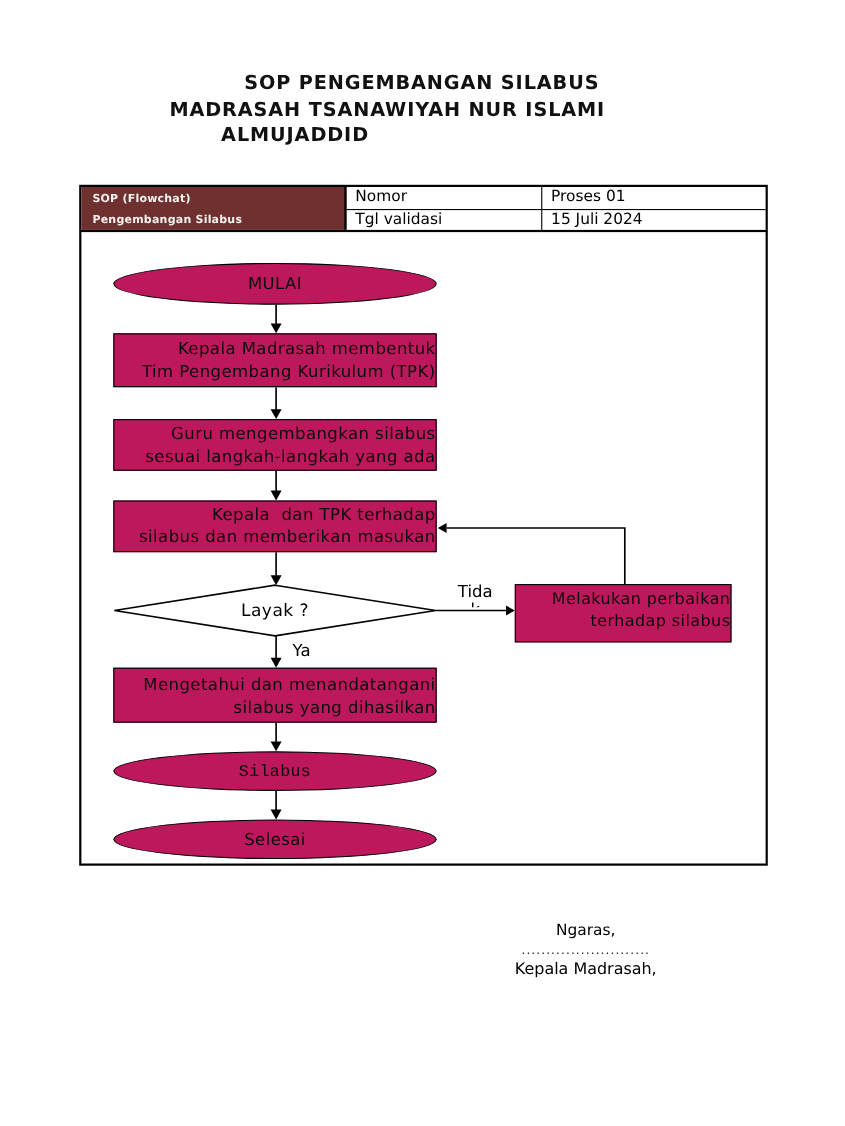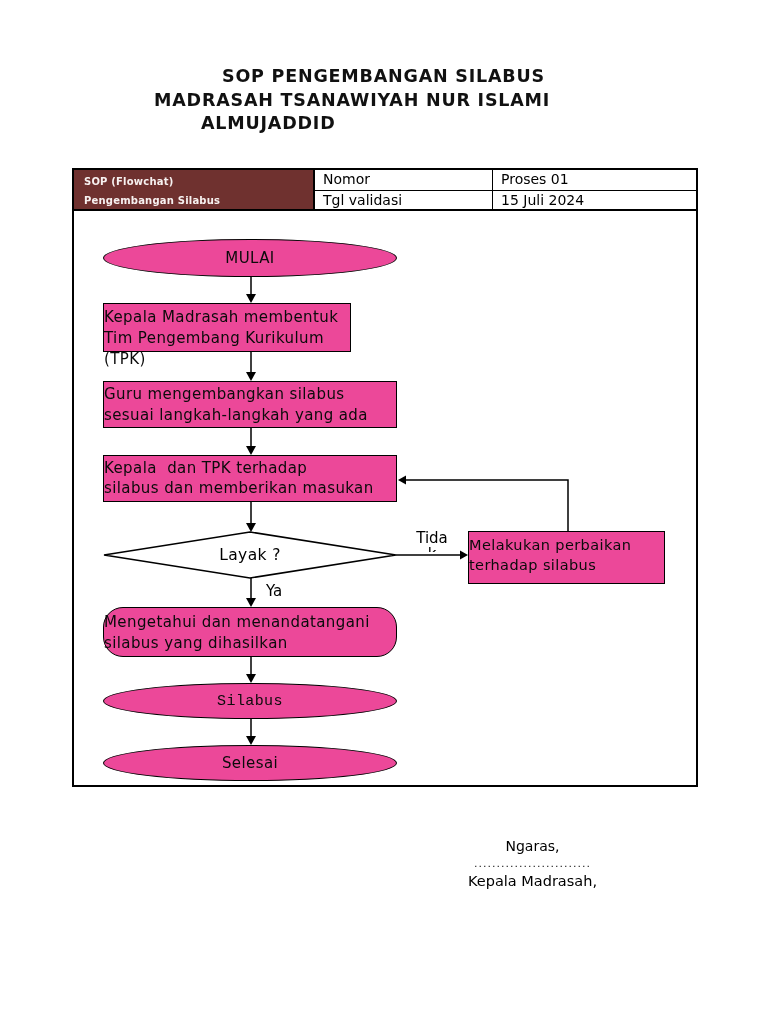--- a/index.html
+++ b/index.html
@@ -35,38 +35,38 @@
   .hdr-value{flex:1;font-size:14px;padding:1px 0 0 8px;}
 
   
   .big-box{
     position:absolute;left:72px;top:209px;width:626px;height:578px;
     border:2px solid #000;box-sizing:border-box;background:#fff;
   }
   svg.connectors{position:absolute;left:0;top:0;width:768px;height:1024px;pointer-events:none;}
 
   .fc-shape{
-    position:absolute;box-sizing:border-box;background:#ec4899;border:1.5px solid #000;
-    text-align:left;font-size:15px;letter-spacing:.4px;color:#0b0b0b;
+    position:absolute;box-sizing:border-box;background:#be185d;border:1.5px solid #000;
+    text-align:right;font-size:15px;letter-spacing:.4px;color:#0b0b0b;
   }
   .fc-line{white-space:pre-wrap;line-height:21px;}
   .ellipse{border-radius:50%;display:flex;align-items:center;justify-content:center;}
 
   #start-ellipse{left:103px;top:239px;width:294px;height:38px;}
-  #box-step1{left:103px;top:303px;width:248px;height:49px;padding-top:3px;}
+  #box-step1{left:103px;top:303px;width:294px;height:49px;padding-top:3px;}
   #box-step2{left:103px;top:381px;width:294px;height:47px;padding-top:2px;}
   #box-step3{left:103px;top:455px;width:294px;height:47px;padding-top:2px;overflow:hidden;}
   #box-step3 .fc-line{line-height:20px;}
   #decision-label{left:104px;top:546px;width:292px;text-align:center;background:transparent;position:absolute;font-size:15.5px;letter-spacing:.4px;}
   #label-no{left:409px;top:529px;width:46px;text-align:center;position:absolute;font-size:15px;}
   #label-no .clip{height:5px;overflow:hidden;line-height:15px;}
   #label-yes{left:266px;top:582px;position:absolute;font-size:15px;}
   #box-fix{left:468px;top:531px;width:197px;height:53px;padding-top:3px;font-size:14.5px;}
   #box-fix .fc-line{line-height:20px;}
-  #box-step4{left:103px;top:607px;width:294px;height:50px;padding-top:4px;border-radius:20px;}
+  #box-step4{left:103px;top:607px;width:294px;height:50px;padding-top:4px;}
   #output-ellipse{left:103px;top:683px;width:294px;height:36px;font-family:Liberation Mono, monospace;}
   #end-ellipse{left:103px;top:745px;width:294px;height:36px;}
 
   
   .signature{position:absolute;left:430px;top:837px;width:205px;text-align:center;}
   .sig-place{font-size:14px;line-height:19px;}
   .sig-dots{font-size:11px;line-height:15px;letter-spacing:1px;color:#222;}
   .sig-role{font-size:14.5px;line-height:20px;}
 </style>
 </head>

